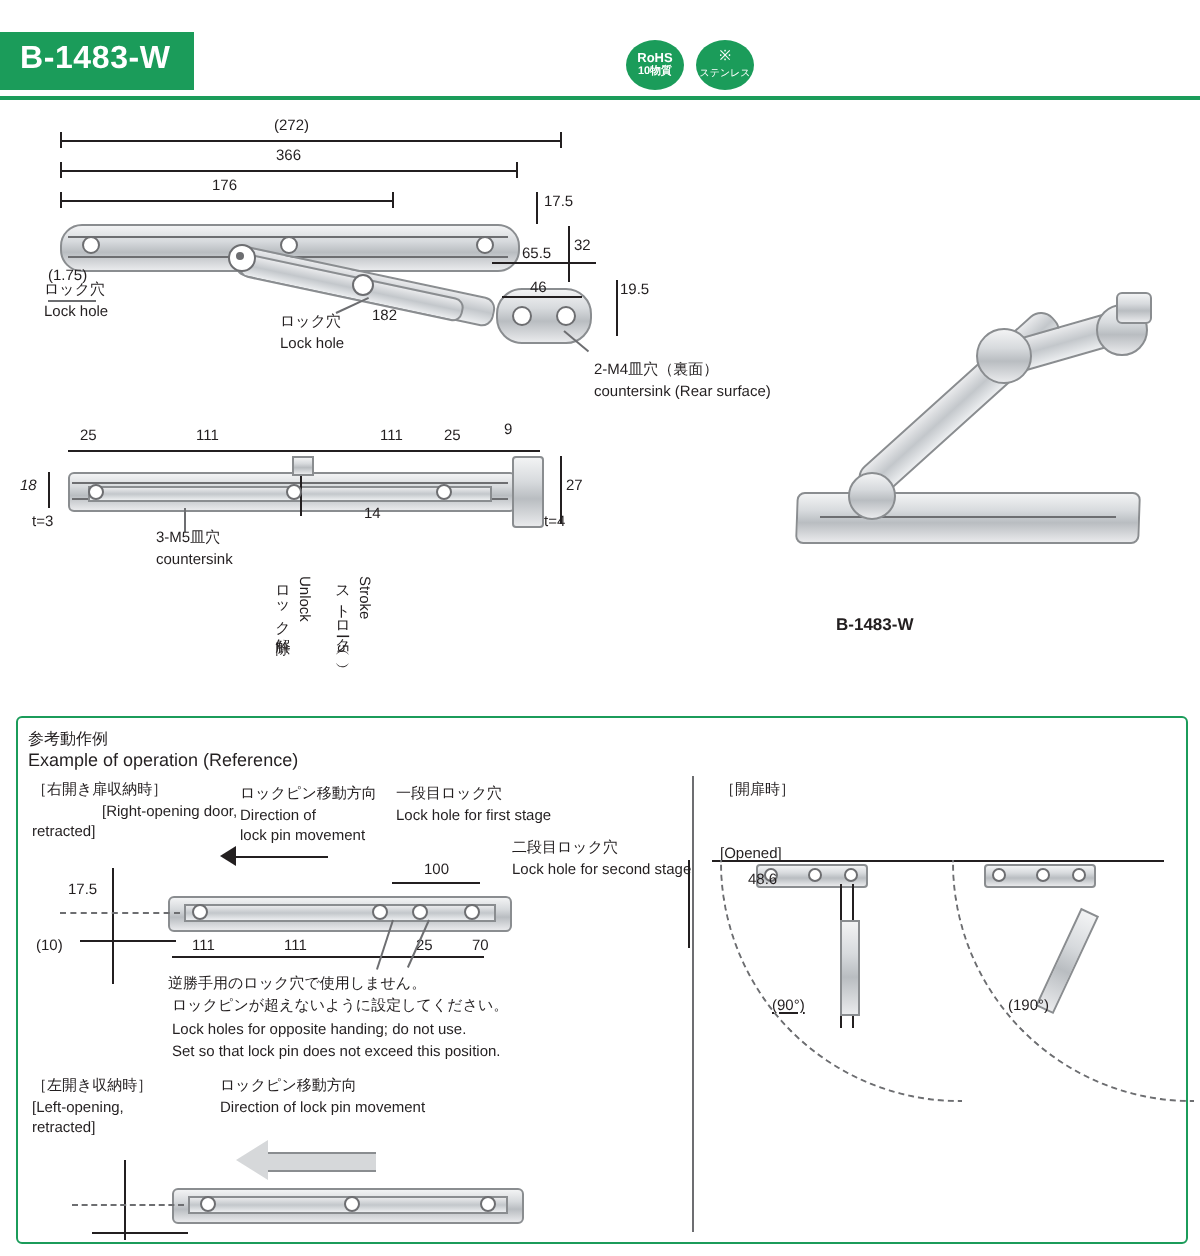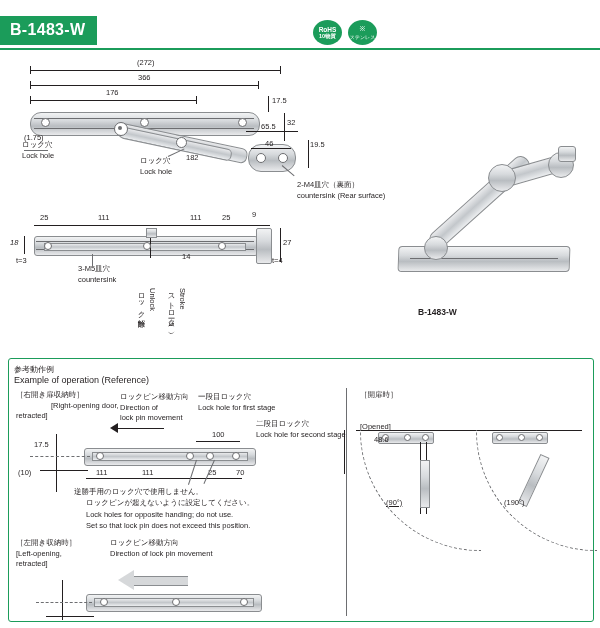--- a/index.html
+++ b/index.html
@@ -271,21 +271,21 @@
 
     <div class="ln hline" style="left:86px;top:478px;width:46px;"></div>
     <div class="dim" style="left:96px;top:468px;">111</div>
     <div class="ln hline" style="left:132px;top:478px;width:46px;"></div>
     <div class="dim" style="left:142px;top:468px;">111</div>
     <div class="ln hline" style="left:178px;top:478px;width:24px;"></div>
     <div class="dim" style="left:208px;top:468px;">25</div>
     <div class="ln hline" style="left:202px;top:478px;width:40px;"></div>
     <div class="dim" style="left:236px;top:468px;">70</div>
 
-    <div class="lbl" style="left:74px;top:487px;font-family:Liberation Mono, monospace;">逆勝手用のロック穴で使用しません。</div>
+    <div class="lbl" style="left:84px;top:487px;font-family:Liberation Mono, monospace;">逆勝手用のロック穴で使用しません。</div>
     <div class="lbl" style="left:86px;top:498px;">ロックピンが超えないように設定してください。</div>
     <div class="lbl" style="left:86px;top:510px;">Lock holes for opposite handing; do not use.</div>
     <div class="lbl" style="left:86px;top:521px;">Set so that lock pin does not exceed this position.</div>
 
     <div class="ln thin" style="left:196px;top:460px;width:1px;height:26px;transform:rotate(18deg);transform-origin:top center;"></div>
     <div class="ln thin" style="left:214px;top:460px;width:1px;height:26px;transform:rotate(24deg);transform-origin:top center;"></div>
   </div>
 
   <div>
     <div class="lbl" style="left:16px;top:538px;">［左開き収納時］</div>

